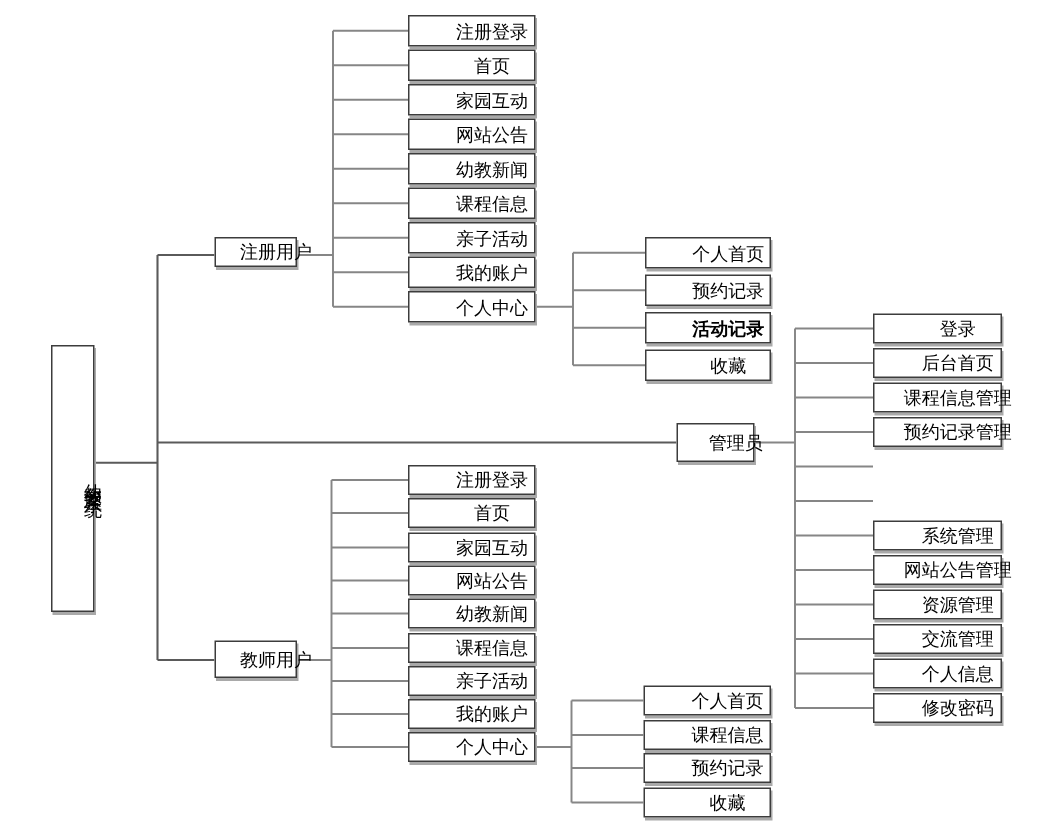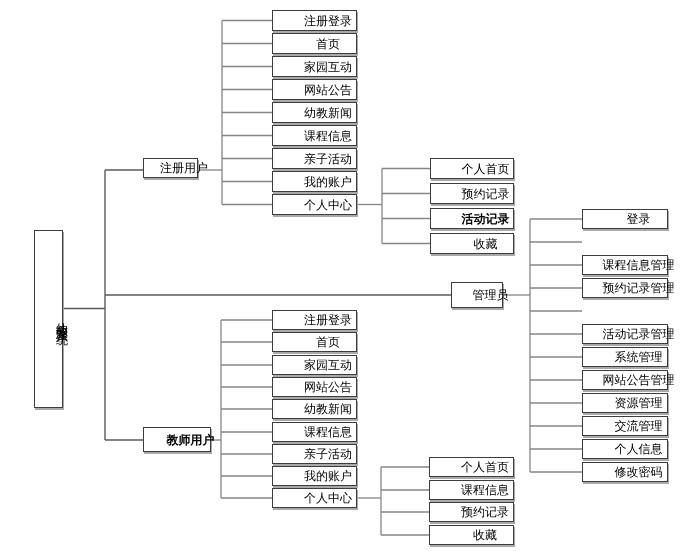--- a/index.html
+++ b/index.html
@@ -102,41 +102,41 @@
       <line x1="381" y1="490" x2="429" y2="490"></line>
       <line x1="381" y1="512" x2="429" y2="512"></line>
       <line x1="381" y1="535" x2="429" y2="535"></line>
     </g>
   </svg>
 
   <div class="node root" style="left:34px; top:230px; width:19px; height:178px;">幼教管理系统</div>
 
   <div class="node" style="left:143px; top:158px; width:55px; height:20px;">注册用户</div>
   <div class="node" style="left:451px; top:282px; width:52px; height:26px;">管理员</div>
-  <div class="node" style="left:143px; top:427px; width:68px; height:25px;font-weight:bold;">教师用户</div>
+  <div class="node" style="left:143px; top:427px; width:55px; height:25px;">教师用户</div>
 
   <div class="node" style="left:272px; top:10px;  width:85px; height:21px;">注册登录</div>
   <div class="node" style="left:272px; top:33px;  width:85px; height:21px;">首页</div>
   <div class="node" style="left:272px; top:56px;  width:85px; height:21px;">家园互动</div>
   <div class="node" style="left:272px; top:79px;  width:85px; height:21px;">网站公告</div>
   <div class="node" style="left:272px; top:102px; width:85px; height:21px;">幼教新闻</div>
   <div class="node" style="left:272px; top:125px; width:85px; height:21px;">课程信息</div>
   <div class="node" style="left:272px; top:148px; width:85px; height:21px;">亲子活动</div>
   <div class="node" style="left:272px; top:171px; width:85px; height:21px;">我的账户</div>
   <div class="node" style="left:272px; top:194px; width:85px; height:21px;">个人中心</div>
 
   <div class="node" style="left:430px; top:158px; width:84px; height:21px;">个人首页</div>
   <div class="node" style="left:430px; top:183px; width:84px; height:21px;">预约记录</div>
   <div class="node" style="left:430px; top:208px; width:84px; height:21px;font-weight:bold;">活动记录</div>
   <div class="node" style="left:430px; top:233px; width:84px; height:21px;">收藏</div>
 
   <div class="node" style="left:582px; top:209px; width:86px; height:20px;">登录</div>
+  <div class="node" style="left:582px; top:232px; width:86px; height:20px;">后台首页</div>
   <div class="node" style="left:582px; top:255px; width:86px; height:20px;">课程信息管理</div>
   <div class="node" style="left:582px; top:278px; width:86px; height:20px;">预约记录管理</div>
-  <div class="node" style="left:582px; top:324px; width:86px; height:20px;">活动记录管理</div>
   <div class="node" style="left:582px; top:347px; width:86px; height:20px;">系统管理</div>
   <div class="node" style="left:582px; top:370px; width:86px; height:20px;">网站公告管理</div>
   <div class="node" style="left:582px; top:393px; width:86px; height:20px;">资源管理</div>
   <div class="node" style="left:582px; top:416px; width:86px; height:20px;">交流管理</div>
   <div class="node" style="left:582px; top:439px; width:86px; height:20px;">个人信息</div>
   <div class="node" style="left:582px; top:462px; width:86px; height:20px;">修改密码</div>
 
   <div class="node" style="left:272px; top:310px; width:85px; height:20px;">注册登录</div>
   <div class="node" style="left:272px; top:332px; width:85px; height:20px;">首页</div>
   <div class="node" style="left:272px; top:355px; width:85px; height:20px;">家园互动</div>

